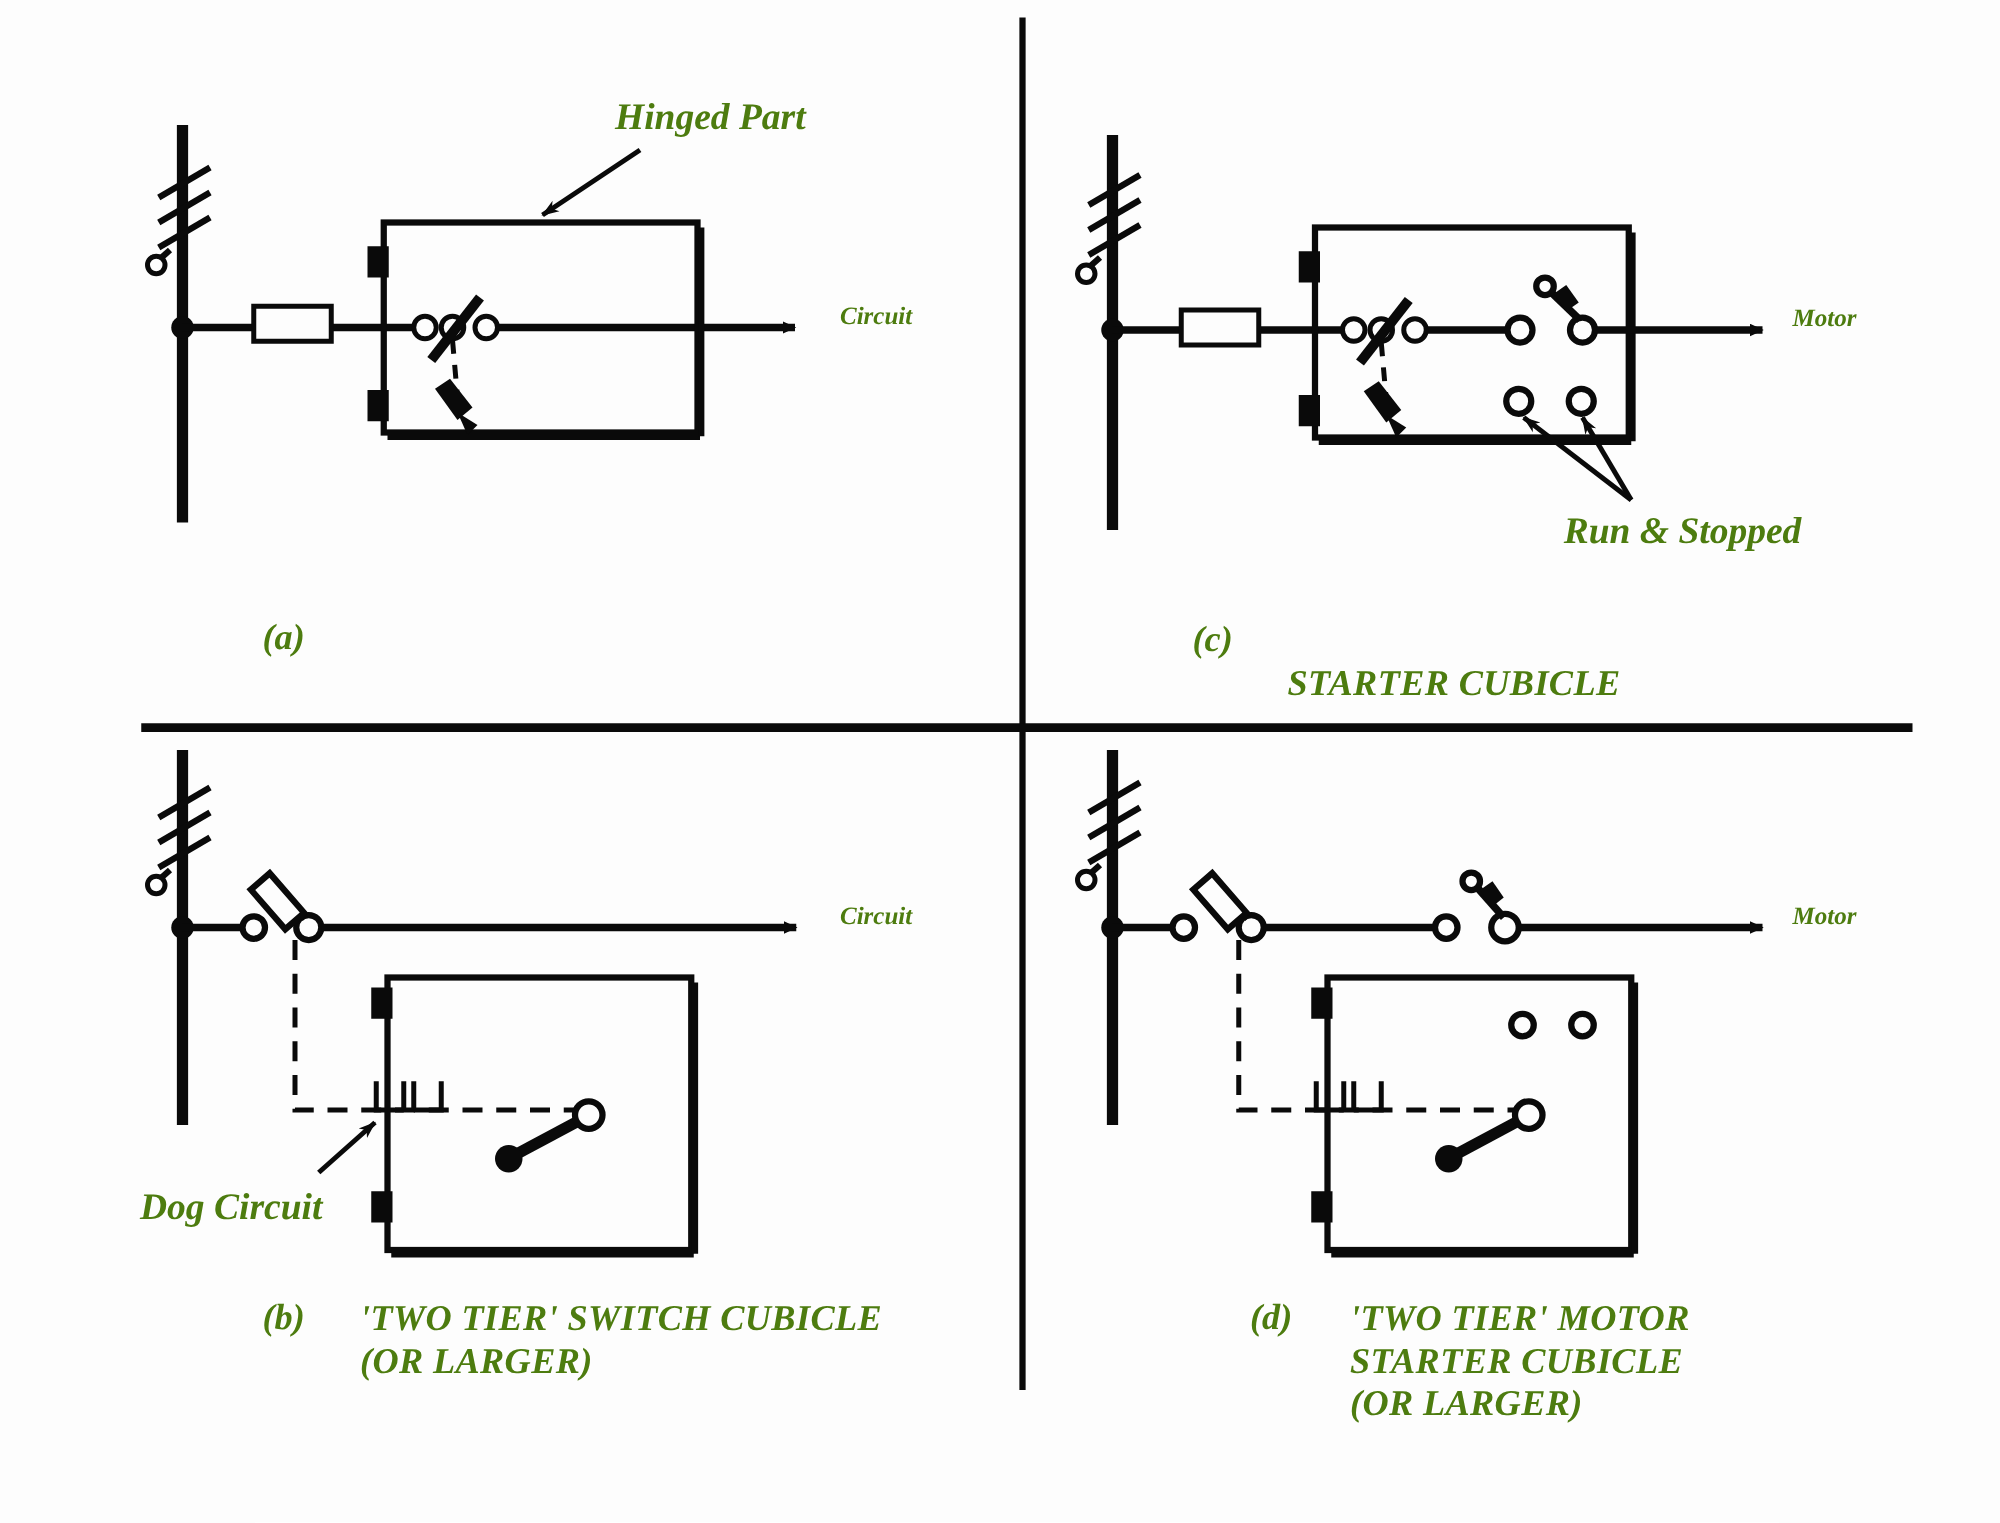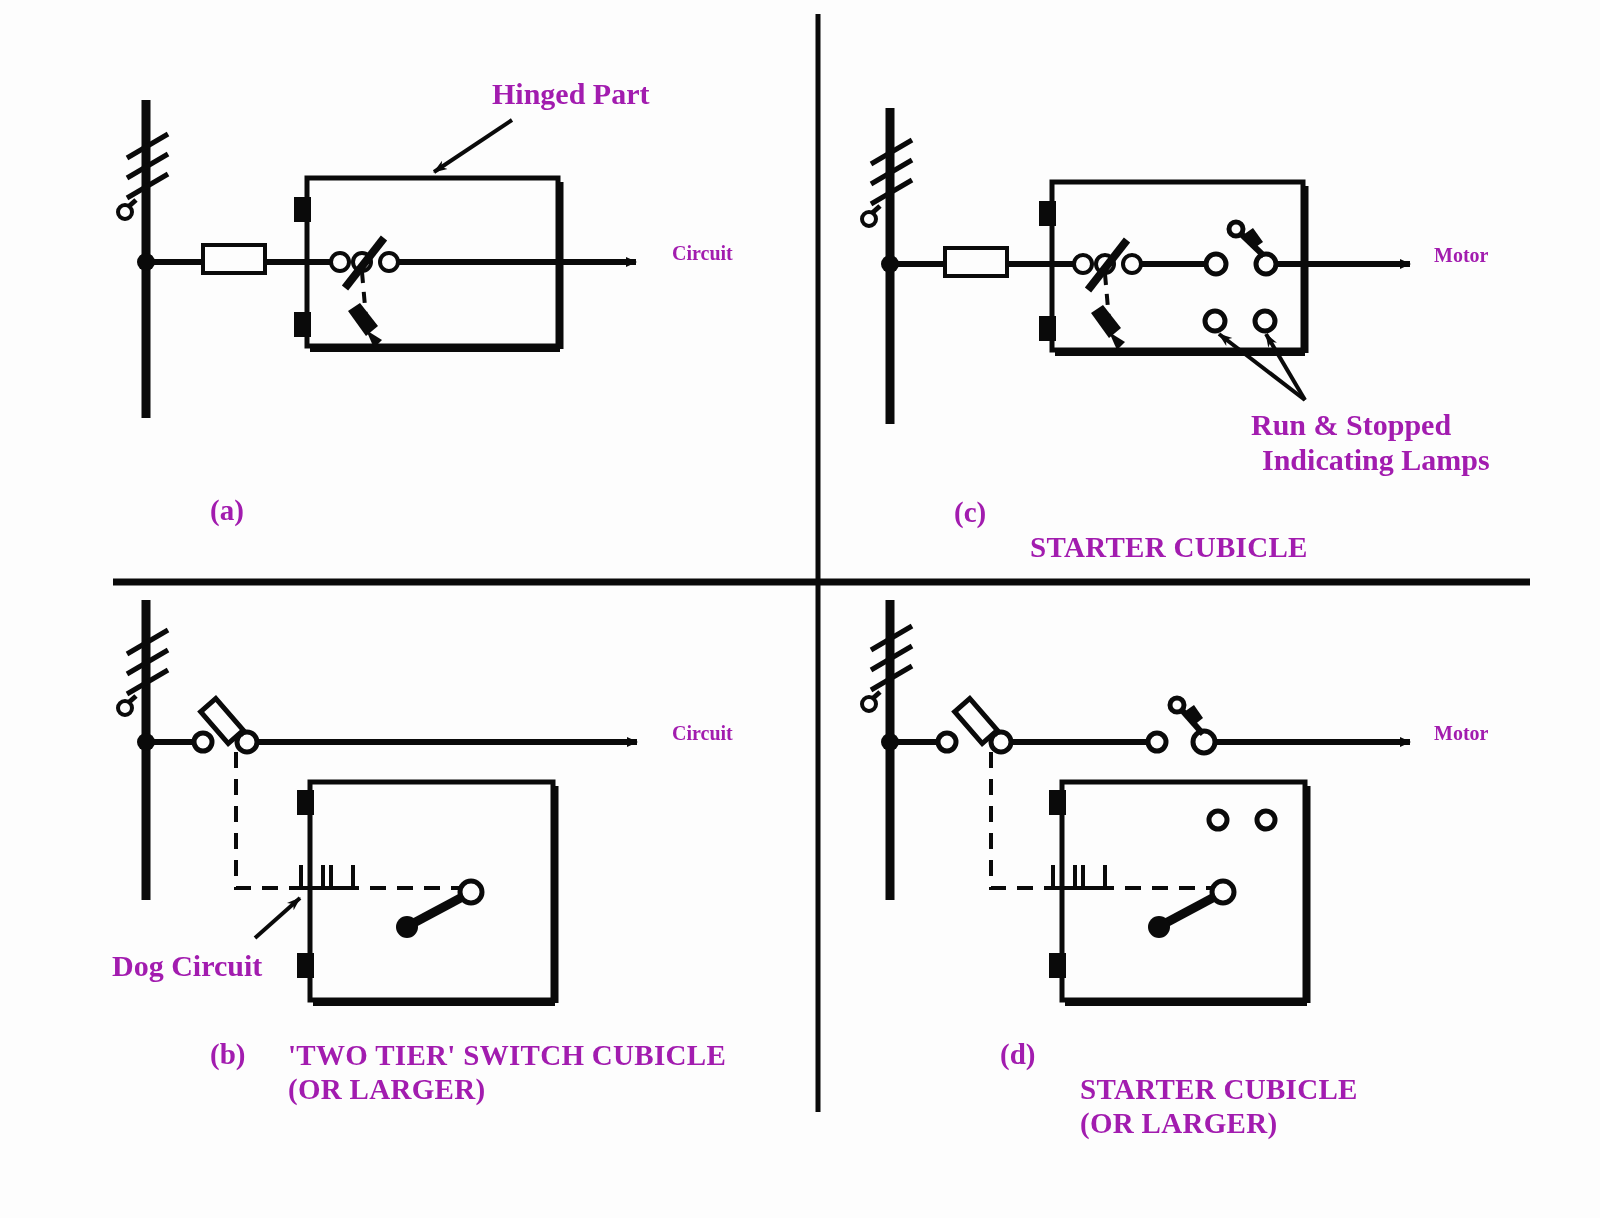--- a/index.html
+++ b/index.html
@@ -1,19 +1,19 @@
 <!DOCTYPE html>
 <html><head>
 <meta charset="utf-8">
 <style>
   html,body{margin:0;padding:0;background:#ffffff;}
   body{width:1600px;height:1218px;font-family:"Liberation Serif",serif;}
   #stage{position:relative;width:1600px;height:1218px;background:#fdfdfd;overflow:hidden;}
   svg.layer{position:absolute;left:0;top:0;width:1600px;height:1218px;}
-  .lbl{position:absolute;color:#a21caf;white-space:pre;}
+  .lbl{position:absolute;color:#4d7c0f;white-space:pre;font-style:italic;}
   .cap{font-family:"Liberation Serif",serif;font-weight:bold;font-size:29px;letter-spacing:.3px;line-height:34px;}
   .annot{font-family:"Liberation Serif",serif;font-weight:bold;font-size:30px;line-height:35px;}
   .term{font-family:"Liberation Serif",serif;font-weight:bold;font-size:20px;}
   .idx{font-family:"Liberation Serif",serif;font-weight:bold;font-size:29px;}
 </style>
 </head>
 <body>
 
 <div id="stage">
 
@@ -227,28 +227,28 @@
       </g>
     </g>
   </svg>
 
   <div class="lbl annot" style="left:492px; top:76px;">Hinged Part</div>
   <div class="lbl term" style="left:672px; top:242px;">Circuit</div>
   <div class="lbl idx" style="left:210px; top:494px;">(a)</div>
 
   <div class="lbl term" style="left:1434px; top:244px;">Motor</div>
   <div class="lbl annot" style="left:1251px; top:407px;">Run &amp; Stopped</div>
-  <div class="lbl annot" style="left:1262px; top:442px;">Indicating Lamps</div>
   <div class="lbl idx" style="left:954px; top:496px;">(c)</div>
   <div class="lbl cap" style="left:1030px; top:530px;">STARTER CUBICLE</div>
 
   <div class="lbl term" style="left:672px; top:722px;">Circuit</div>
   <div class="lbl annot" style="left:112px; top:948px;">Dog Circuit</div>
   <div class="lbl idx" style="left:210px; top:1038px;">(b)</div>
   <div class="lbl cap" style="left:288px; top:1038px;">'TWO TIER' SWITCH CUBICLE</div>
   <div class="lbl cap" style="left:288px; top:1072px;">(OR LARGER)</div>
 
   <div class="lbl term" style="left:1434px; top:722px;">Motor</div>
   <div class="lbl idx" style="left:1000px; top:1038px;">(d)</div>
+  <div class="lbl cap" style="left:1080px; top:1038px;">'TWO TIER' MOTOR</div>
   <div class="lbl cap" style="left:1080px; top:1072px;">STARTER CUBICLE</div>
   <div class="lbl cap" style="left:1080px; top:1106px;">(OR LARGER)</div>
 
 </div>
 
 </body></html>

